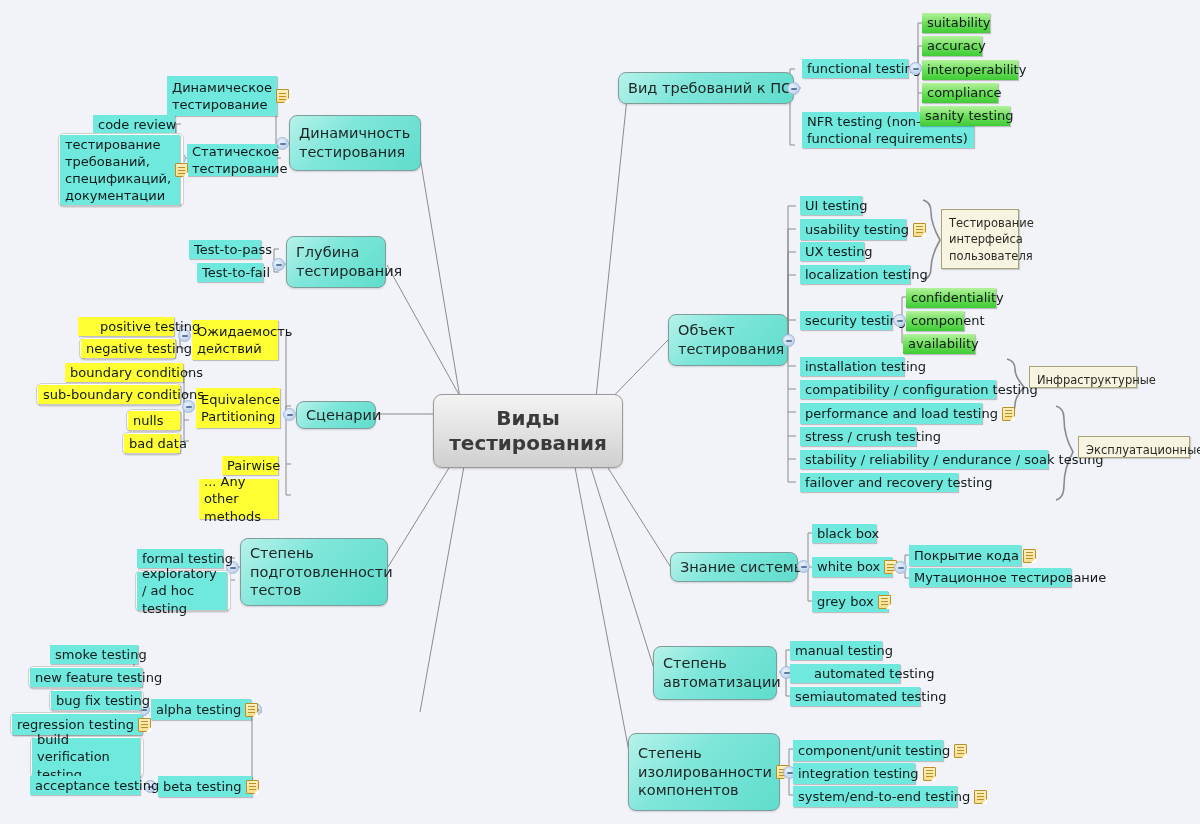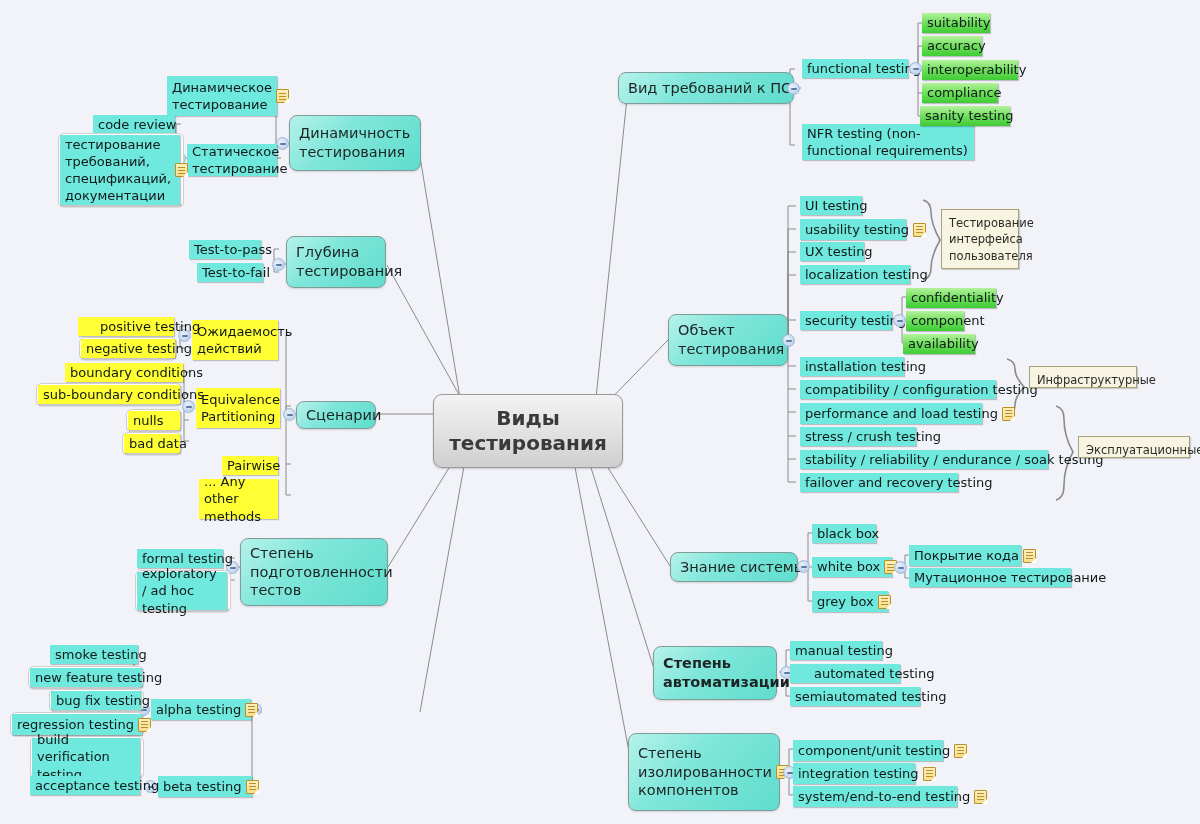--- a/index.html
+++ b/index.html
@@ -336,21 +336,21 @@
   <div class="node branch" style="left:618px;top:72px;width:176px;height:32px;">
     <span>Вид требований к ПО</span>
   </div>
   <div class="toggle" style="left:787px;top:82px;"></div>
 
   <div class="node leaf" style="left:802px;top:59px;width:106px;height:19px;">
     <span>functional testing</span>
   </div>
   <div class="toggle" style="left:909px;top:62px;"></div>
 
-  <div class="node leaf multi" style="left:802px;top:124px;width:172px;height:36px;">
+  <div class="node leaf multi" style="left:802px;top:112px;width:172px;height:36px;">
     <span>NFR testing (non-functional requirements)</span>
   </div>
 
   <div class="node leaf green" style="left:922px;top:13px;width:68px;height:20px;">
     <span>suitability</span>
   </div>
   <div class="node leaf green" style="left:922px;top:36px;width:60px;height:20px;">
     <span>accuracy</span>
   </div>
   <div class="node leaf green" style="left:922px;top:60px;width:96px;height:20px;">
@@ -446,21 +446,21 @@
   </div>
 
   <div class="node leaf" style="left:909px;top:545px;width:112px;height:21px;">
     <span>Покрытие кода</span>
     <span class="note"></span>
   </div>
   <div class="node leaf" style="left:909px;top:568px;width:162px;height:19px;">
     <span>Мутационное тестирование</span>
   </div>
 
-  <div class="node branch" style="left:653px;top:646px;width:124px;height:54px;font-weight:bold;">
+  <div class="node branch" style="left:653px;top:646px;width:124px;height:54px;">
     <span style="white-space:normal;">Степень автоматизации</span>
   </div>
   <div class="toggle" style="left:780px;top:666px;"></div>
 
   <div class="node leaf" style="left:790px;top:641px;width:92px;height:19px;">
     <span>manual testing</span>
   </div>
   <div class="node leaf" style="left:790px;top:664px;width:110px;height:19px;padding-left:24px;">
     <span>automated testing</span>
   </div>

